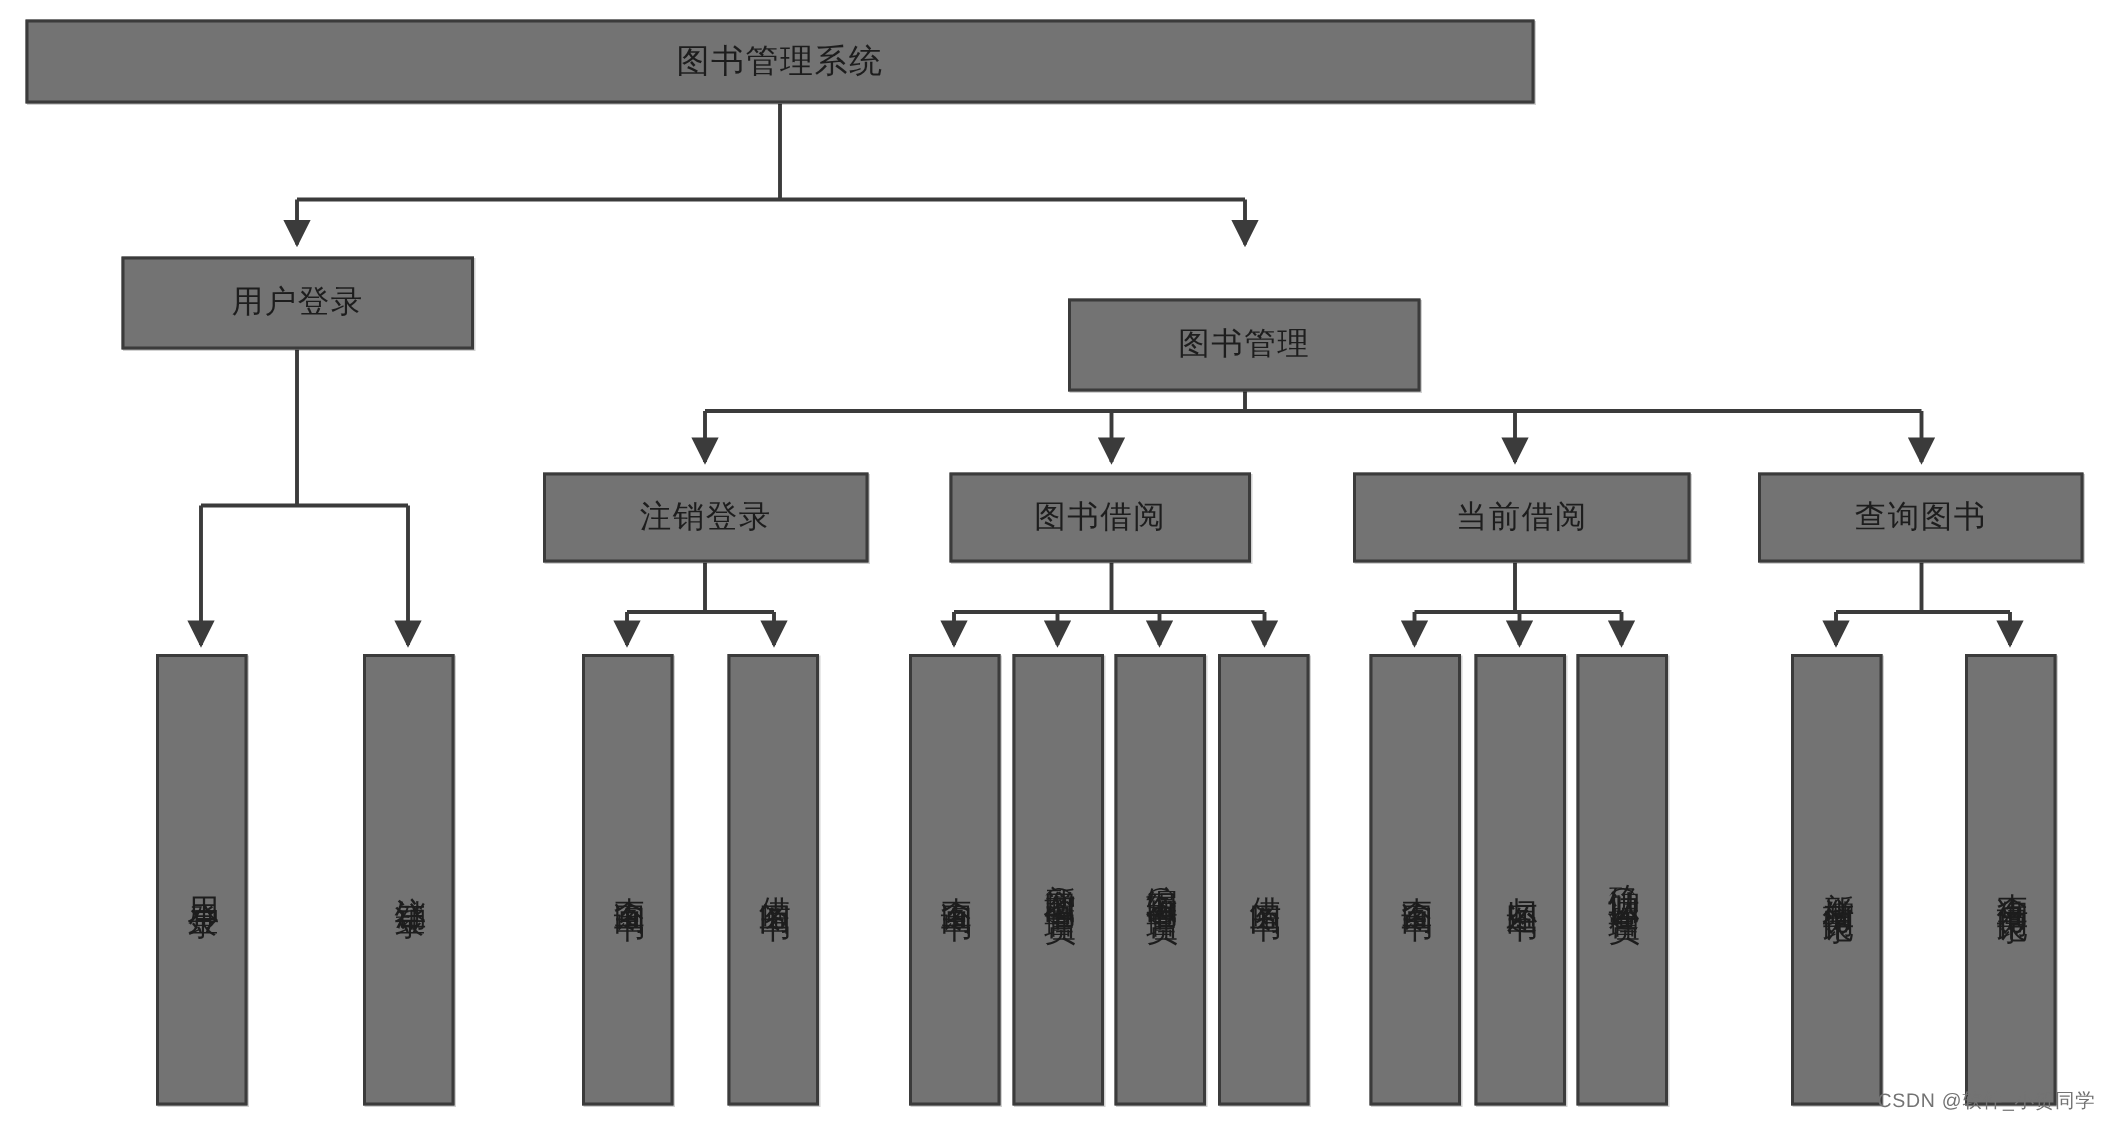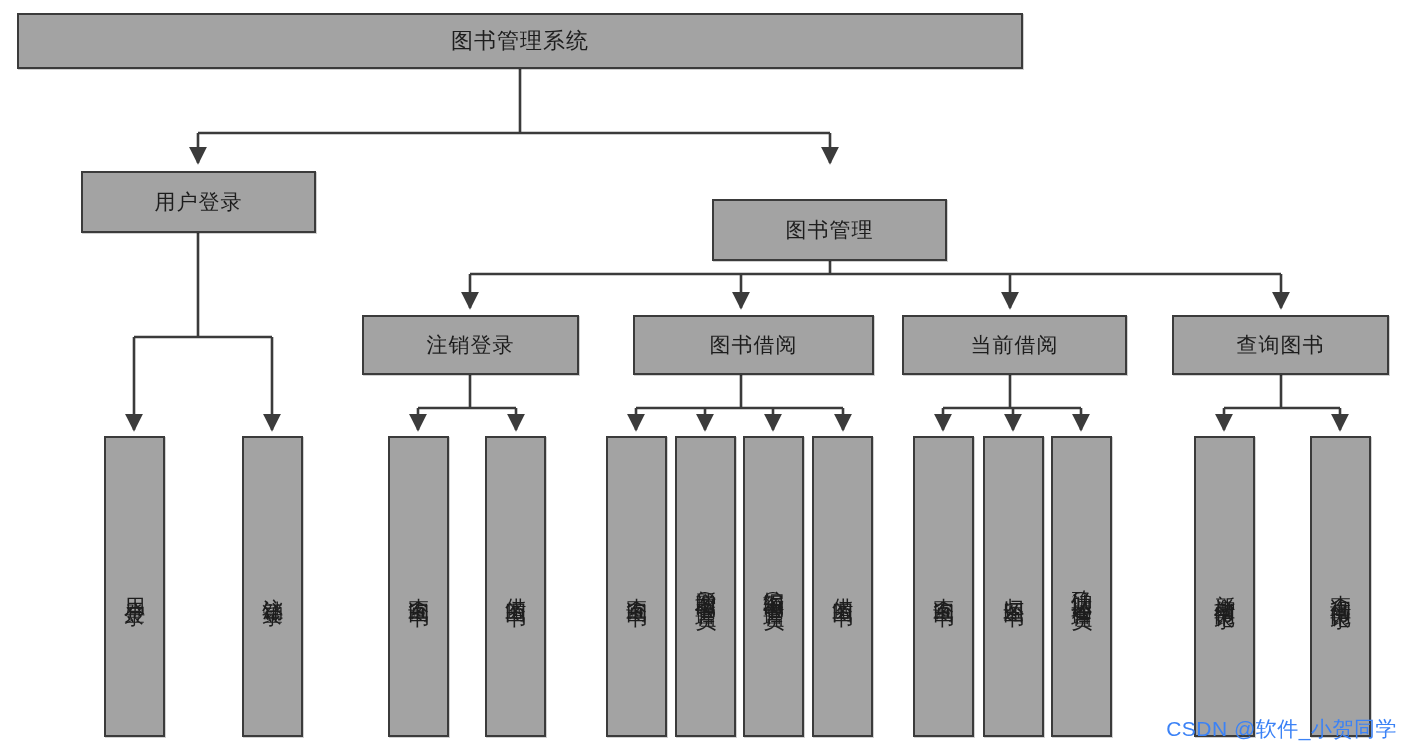--- a/index.html
+++ b/index.html
@@ -26,21 +26,21 @@
     position: absolute;
     left: 0;
     top: 0;
     width: 1405px;
     height: 747px;
     pointer-events: none;
   }
   .node {
     position: absolute;
     box-sizing: border-box;
-    background: #a3a3a3;
+    background: #737373;
     border: 2px solid #3b3b3b;
     display: flex;
     align-items: center;
     justify-content: center;
     box-shadow: 1px 1px 0 rgba(0,0,0,0.18);
   }
   .node .label {
     font-size: 21px;
     line-height: 1.25;
     letter-spacing: 1px;
@@ -56,22 +56,22 @@
     letter-spacing: 3px;
     white-space: normal;
   }
   .node.root .label {
     font-size: 22px;
   }
   .watermark {
     position: absolute;
     right: 8px;
     bottom: 4px;
-    font-size: 21px;
-    color: #3b82f6;
+    font-size: 13px;
+    color: #737373;
     letter-spacing: 0.5px;
     white-space: nowrap;
     font-family: "Liberation Sans", "DejaVu Sans", sans-serif;
   }
 </style>
 </head>
 <body>
 
 <div id="diagram-canvas">
 
@@ -132,21 +132,21 @@
   <div class="node" style="left:81px; top:171px; width:235px; height:62px;">
     <span class="label">用户登录</span>
   </div>
   <div class="node" style="left:712px; top:171px; width:235px; height:62px;margin-top:28px;">
     <span class="label">图书管理</span>
   </div>
 
   <div class="node" style="left:362px; top:315px; width:217px; height:60px;">
     <span class="label">注销登录</span>
   </div>
-  <div class="node" style="left:633px; top:315px; width:241px; height:60px;">
+  <div class="node" style="left:633px; top:315px; width:201px; height:60px;">
     <span class="label">图书借阅</span>
   </div>
   <div class="node" style="left:902px; top:315px; width:225px; height:60px;">
     <span class="label">当前借阅</span>
   </div>
   <div class="node" style="left:1172px; top:315px; width:217px; height:60px;">
     <span class="label">查询图书</span>
   </div>
 
   <div class="node vertical" style="left:104px; top:436px; width:61px; height:301px;">

